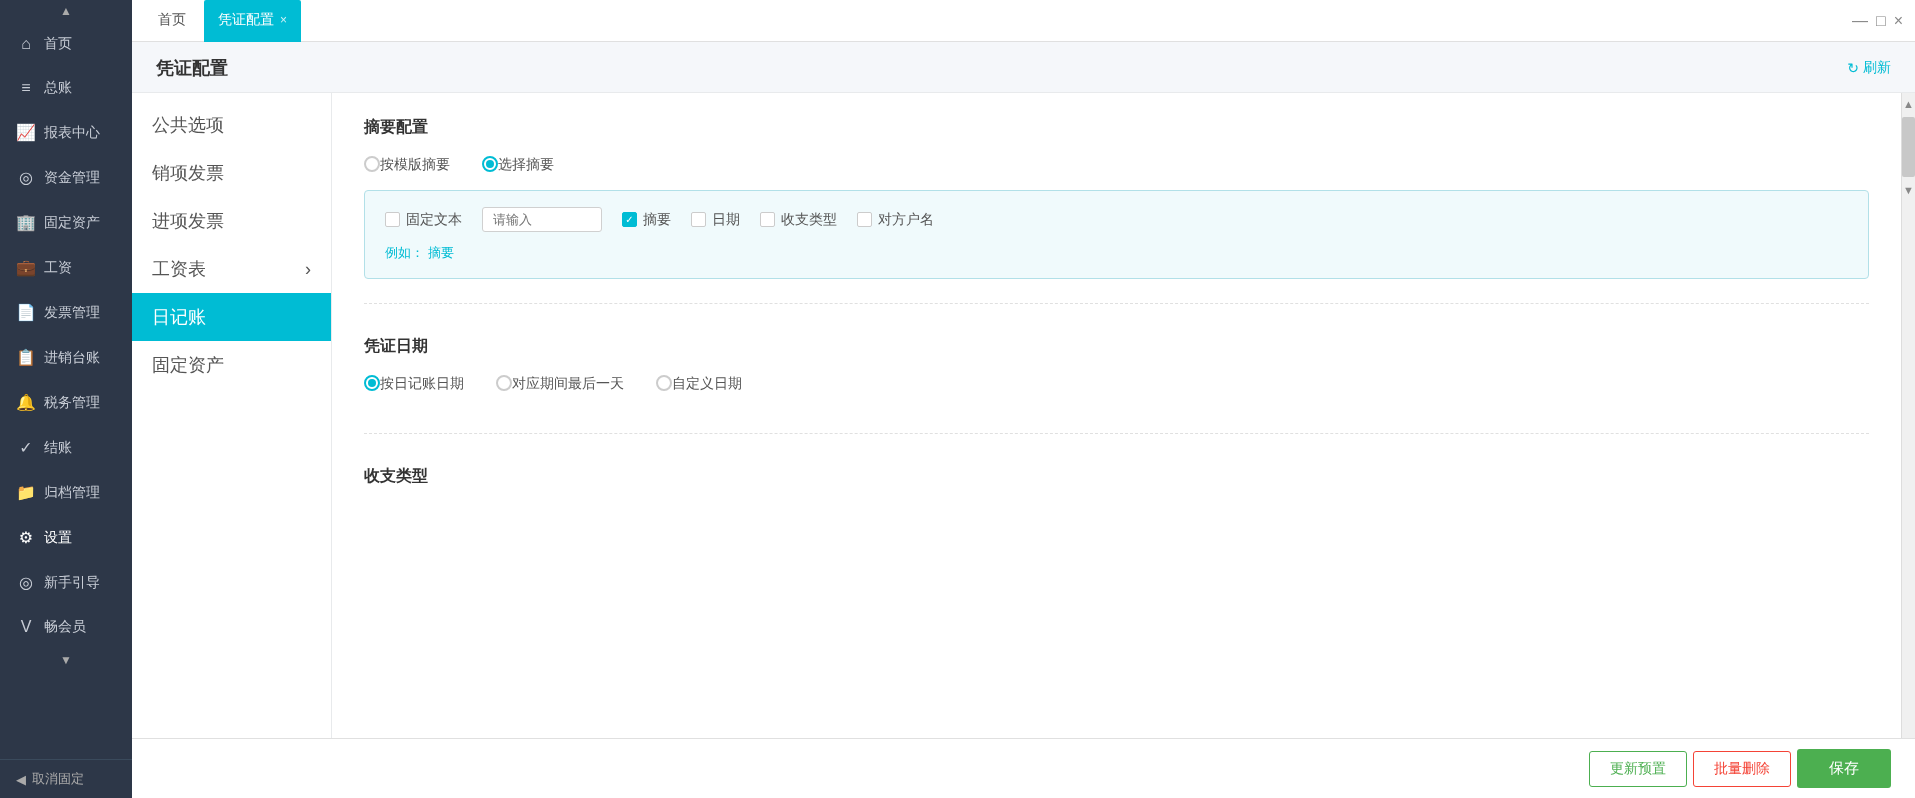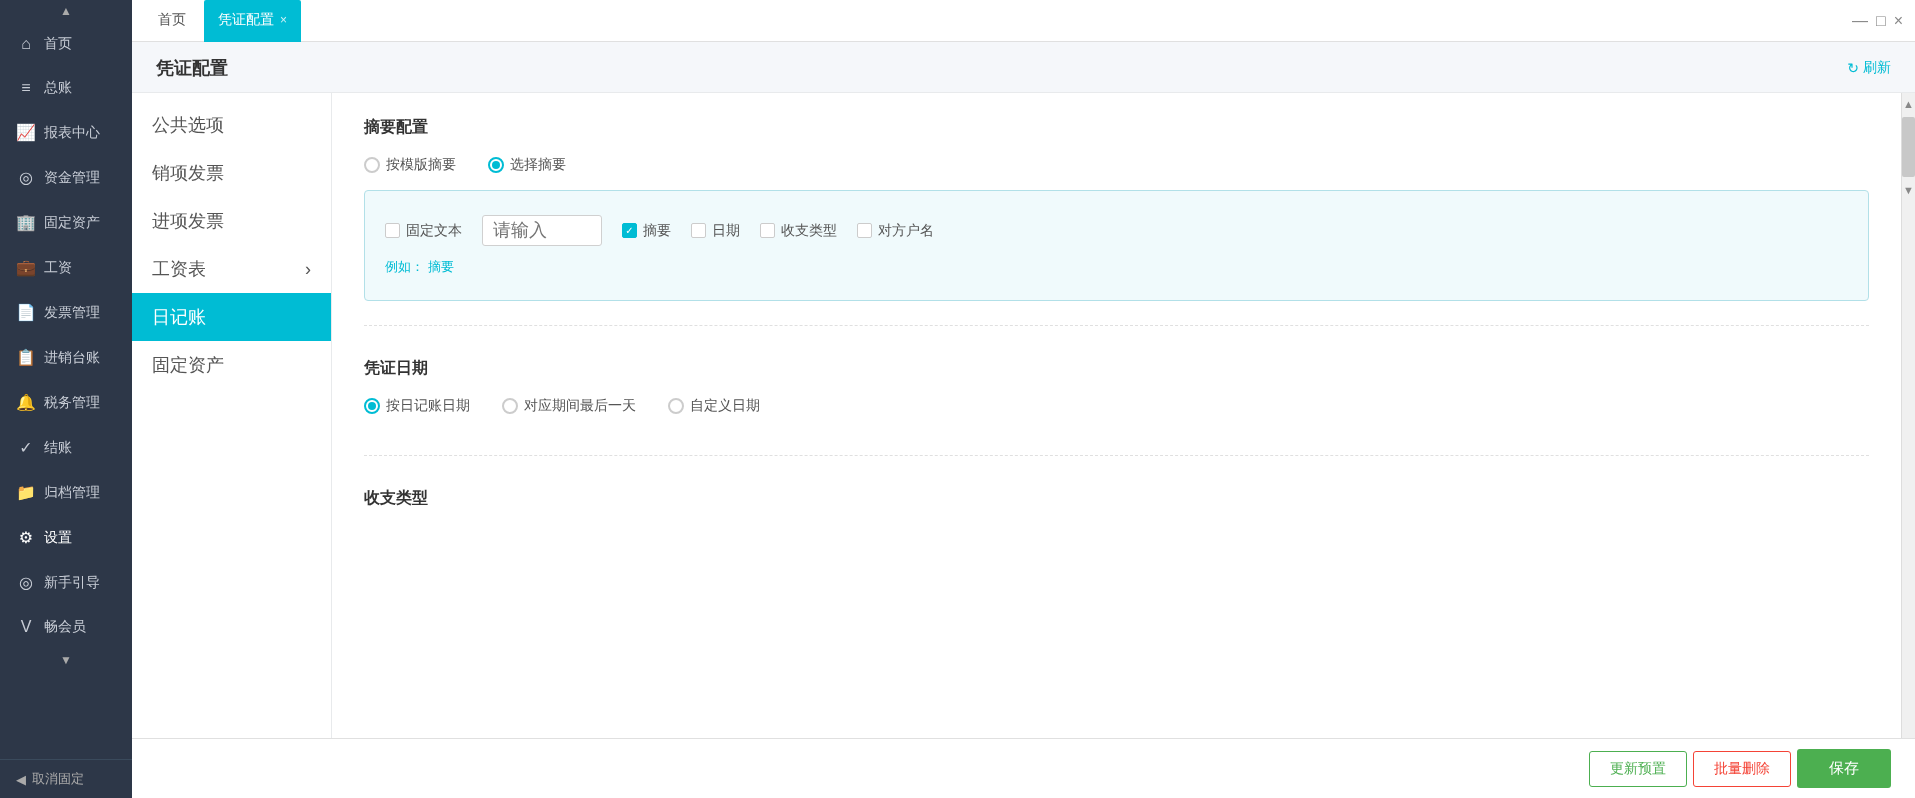--- a/index.html
+++ b/index.html
@@ -170,22 +170,20 @@
 
     
     .radio-group {
       display: flex;
       gap: 32px;
       align-items: center;
       margin-bottom: 16px;
     }
     .radio-item {
       display: flex;
-      align-items: center;
-      gap: 6px;
       cursor: pointer;
       color: #555;
     }
     .radio-circle {
       width: 16px;
       height: 16px;
       border-radius: 50%;
       border: 2px solid #ccc;
       display: flex;
       align-items: center;
@@ -200,21 +198,21 @@
       height: 8px;
       border-radius: 50%;
       background: #00bcd4;
     }
 
     
     .summary-config-box {
       background: #f0fafc;
       border: 1px solid #b2e0e8;
       border-radius: 4px;
-      padding: 24px 20px;
+      padding: 16px 20px;
       margin-top: 8px;
     }
     .checkbox-row {
       display: flex;
       align-items: center;
       gap: 20px;
       margin-bottom: 12px;
     }
     .checkbox-item {
       display: flex;
@@ -236,21 +234,21 @@
     .checkbox-box.checked {
       background: #00bcd4;
       border-color: #00bcd4;
       color: #fff;
       font-size: 10px;
     }
     .text-input-inline {
       border: 1px solid #d0d0d0;
       border-radius: 3px;
       padding: 4px 10px;
-      font-size: 18px;
+      font-size: 13px;
       color: #999;
       width: 120px;
       outline: none;
     }
     .example-text {
       color: #00bcd4;
       font-size: 13px;
     }
 
     

